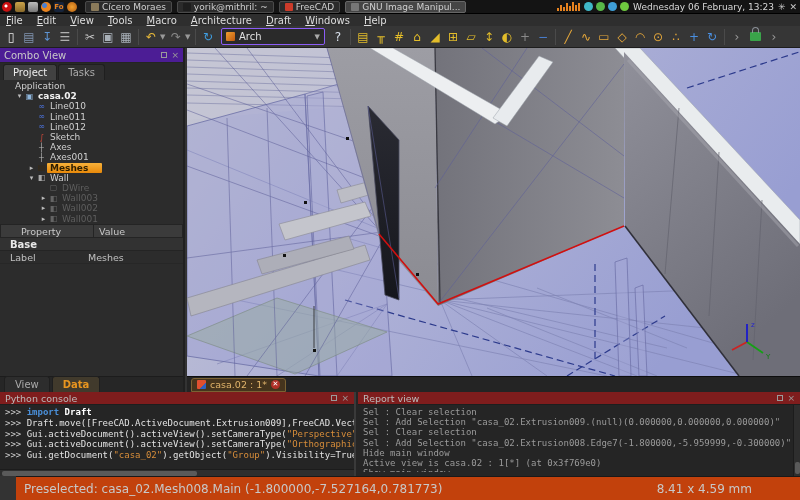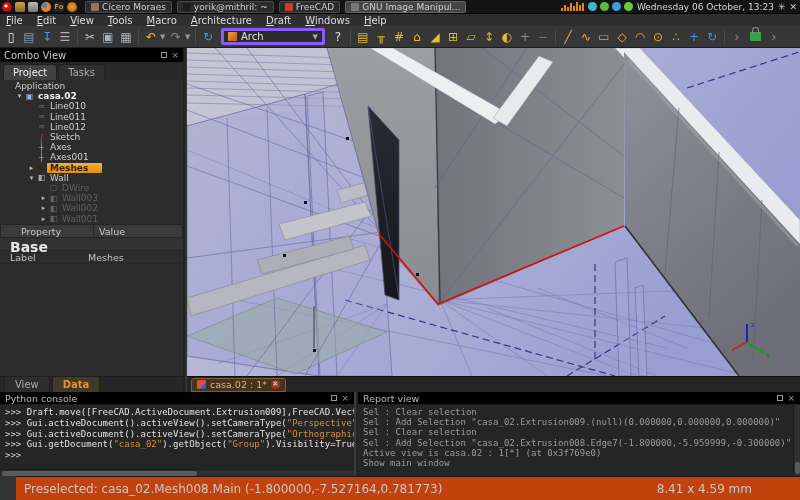--- a/index.html
+++ b/index.html
@@ -36,34 +36,34 @@
   .menu-item{display:inline-block;cursor:default;}
   .menu-item::first-letter{text-decoration:underline;}
 
   
   .toolbar{position:absolute;left:0;top:26px;width:800px;height:22px;background:#363636;
     border-bottom:1px solid #1d1d1d;display:flex;align-items:center;padding-left:2px;overflow:hidden;}
   .tbtn{display:inline-flex;align-items:center;justify-content:center;width:18px;height:18px;
     font-size:12px;line-height:18px;border-radius:2px;flex:0 0 auto;}
   .tcaret{width:7px;font-size:7px;color:#999;flex:0 0 auto;}
   .tsep{width:1px;height:16px;background:#222;border-right:1px solid #4a4a4a;margin:0 3px;flex:0 0 auto;}
-  .wb-combo{display:flex;align-items:center;gap:4px;height:17px;background:#2a2a2a;border:3px solid #8b5cf6;
+  .wb-combo{display:flex;align-items:center;gap:4px;height:17px;background:#2a2a2a;border:1px solid #8b5cf6;
     border-radius:2px;margin:0 4px;padding:0 4px;width:104px;flex:0 0 auto;font-size:10px;color:#e0e0e0;}
   .wb-icon{width:9px;height:9px;background:linear-gradient(135deg,#f0a030,#c05a10);border-radius:1px;}
   .wb-caret{margin-left:auto;font-size:7px;color:#aaa;}
   .lockicon{width:11px;height:9px;background:#3aa34a;border-radius:1px;position:relative;margin:0 4px;flex:0 0 auto;}
   .lockicon:before{content:"";position:absolute;left:2px;top:-5px;width:5px;height:5px;border:1.5px solid #8a8f96;
     border-bottom:none;border-radius:4px 4px 0 0;}
 
   
   .main{position:absolute;left:0;top:48px;width:800px;height:344px;}
 
   
   .combo-view{position:absolute;left:0;top:0;width:185px;height:344px;background:#2c2c2c;border-right:2px solid #202020;}
-  .panel-title{height:15px;background:#000000;display:flex;align-items:center;font-size:10px;color:#c8c8c8;
+  .panel-title{height:15px;background:#4c1d95;display:flex;align-items:center;font-size:10px;color:#c8c8c8;
     padding:0 4px;border-bottom:1px solid #242424;}
   .pt-btns{margin-left:auto;display:flex;align-items:center;gap:4px;color:#9a9a9a;font-size:9px;}
   .pt-float{width:6px;height:6px;border:1px solid #9a9a9a;display:inline-block;}
   .cv-tabs{height:17px;background:#282828;display:flex;align-items:flex-end;padding-left:3px;gap:1px;}
   .cv-tab{padding:2px 9px;font-size:10px;color:#aaa;background:#2f2f2f;border:1px solid #1f1f1f;border-bottom:none;
     border-radius:3px 3px 0 0;}
   .cv-tab.active{background:#414141;color:#eee;}
   .cv-header{height:14px;background:#3b3b3b;border:1px solid #242424;font-size:9.5px;color:#c8c8c8;
     padding:1px 0 0 5px;}
   .cv-tree{height:144px;background:#2c2c2c;overflow:hidden;padding-top:1px;font-size:9px;}
@@ -72,21 +72,21 @@
   .tree-icon{width:11px;text-align:center;font-size:8px;flex:0 0 auto;}
   .tree-label{padding:0 3px;}
   .tree-row.bold .tree-label{font-weight:bold;color:#f0f0f0;}
   .tree-row.dim{color:#5e5e5e;}
   .tree-row.dim .tree-icon{opacity:.45;}
   .tree-row.selected .tree-label{background:linear-gradient(#f7b13a,#e8890a);color:#2e1f00;font-weight:bold;
     border-radius:1px;padding:0 14px 0 3px;}
   .prop-header{height:14px;background:#3b3b3b;border:1px solid #242424;display:flex;font-size:9.5px;color:#c8c8c8;padding-left:15px;}
   .prop-header span{padding:1px 0 0 5px;}
   .prop-header span:first-child{width:78px;border-right:1px solid #242424;}
-  .prop-group{height:13px;background:#323232;font-size:14px;font-weight:bold;color:#e8e8e8;padding:1px 0 0 10px;
+  .prop-group{height:13px;background:#323232;font-size:10px;font-weight:bold;color:#e8e8e8;padding:1px 0 0 10px;
     border-bottom:1px solid #242424;}
   .prop-row{height:13px;display:flex;font-size:9.5px;color:#c0c0c0;border-bottom:1px solid #272727;}
   .prop-row span{padding:1px 0 0 10px;}
   .prop-row span:first-child{width:78px;}
   .cv-bottom-tabs{position:absolute;left:0;bottom:0;width:100%;height:16px;background:#262626;display:flex;
     align-items:flex-end;padding-left:4px;gap:2px;border-top:1px solid #1c1c1c;}
   .cvb-tab{padding:2px 10px 2px;font-size:10px;color:#aaa;background:#2d2d2d;border:1px solid #1f1f1f;
     border-bottom:none;border-radius:3px 3px 0 0;}
   .cvb-tab.active{background:#413a2c;color:#e8951f;font-weight:bold;}
 
@@ -98,21 +98,21 @@
   .mdi-tab{display:flex;align-items:center;gap:4px;height:14px;margin-left:4px;padding:0 5px;
     background:#45341d;border:1px solid #7a6233;border-radius:3px 3px 0 0;font-size:9.5px;color:#e0b36a;}
   .fc-icon{width:9px;height:9px;border-radius:1px;background:linear-gradient(135deg,#e05030 62%,#3060c0 62%);}
   .tab-close{width:9px;height:9px;border-radius:50%;background:#b03028;color:#fff;font-size:7px;line-height:9px;
     text-align:center;font-weight:bold;}
 
   
   .consoles{position:absolute;left:0;top:392px;width:800px;height:84px;background:#252525;}
   .py-console{position:absolute;left:0;top:0;width:356px;height:84px;border-right:2px solid #3a3a3a;}
   .report-view{position:absolute;left:358px;top:0;width:442px;height:84px;}
-  .console-title{height:13px;background:#000000;display:flex;align-items:center;font-size:9.5px;color:#bbb;
+  .console-title{height:13px;background:#7f1d1d;display:flex;align-items:center;font-size:9.5px;color:#bbb;
     padding:0 5px;border-bottom:1px solid #1e1e1e;}
   .console-body{font-family:"DejaVu Sans Mono","Liberation Mono",monospace;font-size:9px;line-height:10.8px;
     padding:2px 0 0 5px;white-space:nowrap;overflow:hidden;height:58px;}
   .report-body{height:71px;margin-top:-4px;padding-top:6px;line-height:10.2px;color:#9a9a9a;}
   .c-p{color:#cfcfcf;} .c-kw{color:#4a8fd8;font-weight:bold;} .c-str{color:#d78d3a;}
   .c-w{color:#e2e2e2;} .c-b{color:#fff;font-weight:bold;}
   .hscroll{position:absolute;left:0;bottom:0;width:100%;height:7px;background:#2e2e2e;border-top:1px solid #1c1c1c;}
   .hthumb{position:absolute;left:2px;top:1px;height:5px;width:55%;background:#5a5a5a;border-radius:2px;}
   .vscroll{position:absolute;right:0;top:13px;width:7px;height:71px;background:#2e2e2e;border-left:1px solid #1c1c1c;}
   .vthumb{position:absolute;left:1px;bottom:2px;width:5px;height:12px;background:#5a5a5a;border-radius:2px;}
@@ -167,21 +167,21 @@
           <i style="height:9px"></i>
           <i style="height:6px"></i>
           <i style="height:8px"></i>
       </div>
       <div id="tray-icons" style="display:flex;gap:3px;">
           <span class="tray" style="background: rgb(63, 184, 200);"></span>
           <span class="tray" style="background: rgb(88, 184, 72);"></span>
           <span class="tray" style="background: rgb(63, 159, 216);"></span>
           <span class="tray" style="background: rgb(110, 200, 63);"></span>
         </div>
-      <span class="clock">Wednesday 06 October, 13:23</span>
+      <span class="clock">Wednesday 06 February, 13:23</span>
       <span class="tb-sym">✳</span>
       <span class="tb-sym">✕</span>
     </div>
   </div>
 
   <div class="menubar" id="menubar">
       <span class="menu-item">File</span>
       <span class="menu-item">Edit</span>
       <span class="menu-item">View</span>
       <span class="menu-item">Tools</span>
@@ -500,20 +500,21 @@
   <div class="consoles">
     <div class="py-console">
       <div class="console-title">
         <span>Python console</span>
         <span class="pt-btns">
             <span class="pt-float"></span>
             <span>×</span>
           </span>
       </div>
       <div class="console-body" id="py-lines">
+          <div class="py-line"><span class="c-p">&gt;&gt;&gt; </span><span class="c-kw">import</span><span class="c-b"> Draft</span></div>
           <div class="py-line"><span class="c-p">&gt;&gt;&gt; </span><span class="c-w">Draft.move([FreeCAD.ActiveDocument.Extrusion009],FreeCAD.Vector(0.0,1.1000</span></div>
           <div class="py-line"><span class="c-p">&gt;&gt;&gt; </span><span class="c-w">Gui.activeDocument().activeView().setCameraType(</span><span class="c-str">"Perspective"</span></div>
           <div class="py-line"><span class="c-p">&gt;&gt;&gt; </span><span class="c-w">Gui.activeDocument().activeView().setCameraType(</span><span class="c-str">"Orthographic"</span></div>
           <div class="py-line"><span class="c-p">&gt;&gt;&gt; </span><span class="c-w">Gui.getDocument(</span><span class="c-str">"casa_02"</span><span class="c-w">).getObject(</span><span class="c-str">"Group"</span><span class="c-w">).Visibility=True</span></div>
           <div class="py-line"><span class="c-p">&gt;&gt;&gt;</span></div>
         </div>
       <div class="hscroll">
           <div class="hthumb"></div>
         </div>
     </div>
@@ -523,20 +524,21 @@
         <span class="pt-btns">
             <span class="pt-float"></span>
             <span>×</span>
           </span>
       </div>
       <div class="console-body report-body" id="report-lines">
           <div class="rp-line">Sel : Clear selection</div>
           <div class="rp-line">Sel : Add Selection "casa_02.Extrusion009.(null)(0.000000,0.000000,0.000000)"</div>
           <div class="rp-line">Sel : Clear selection</div>
           <div class="rp-line">Sel : Add Selection "casa_02.Extrusion008.Edge7(-1.800000,-5.959999,-0.300000)"</div>
+          <div class="rp-line">Hide main window</div>
           <div class="rp-line">Active view is casa.02 : 1[*] (at 0x3f769e0)</div>
           <div class="rp-line">Show main window</div>
         </div>
       <div class="vscroll">
           <div class="vthumb"></div>
         </div>
     </div>
   </div>
 
   <div class="statusbar">

